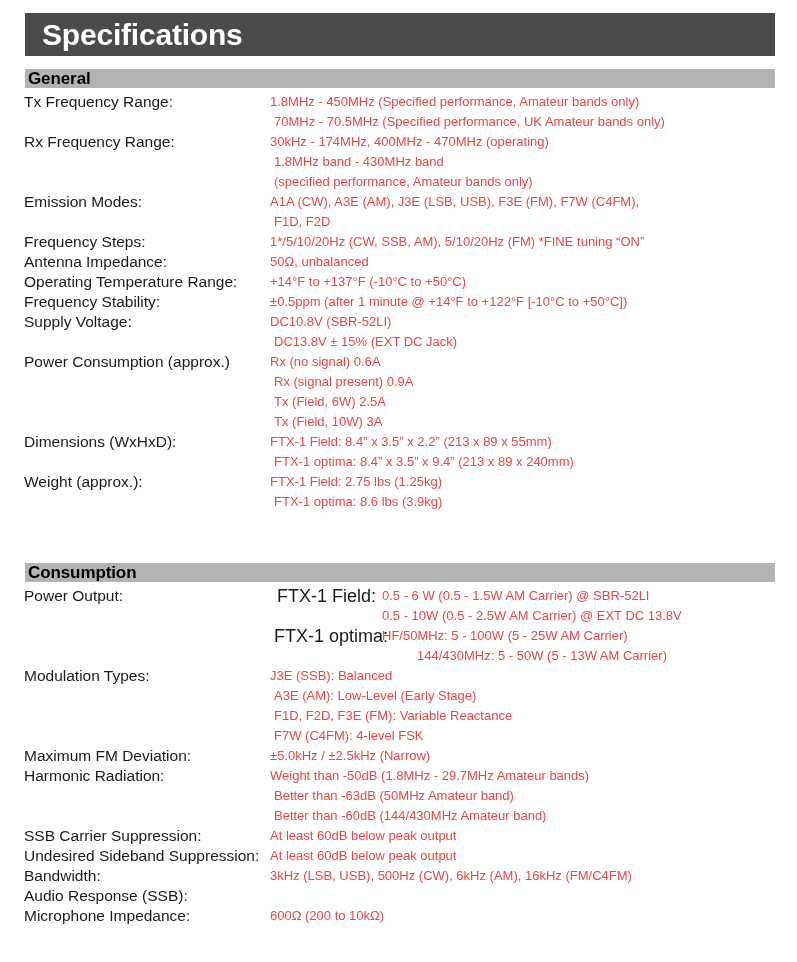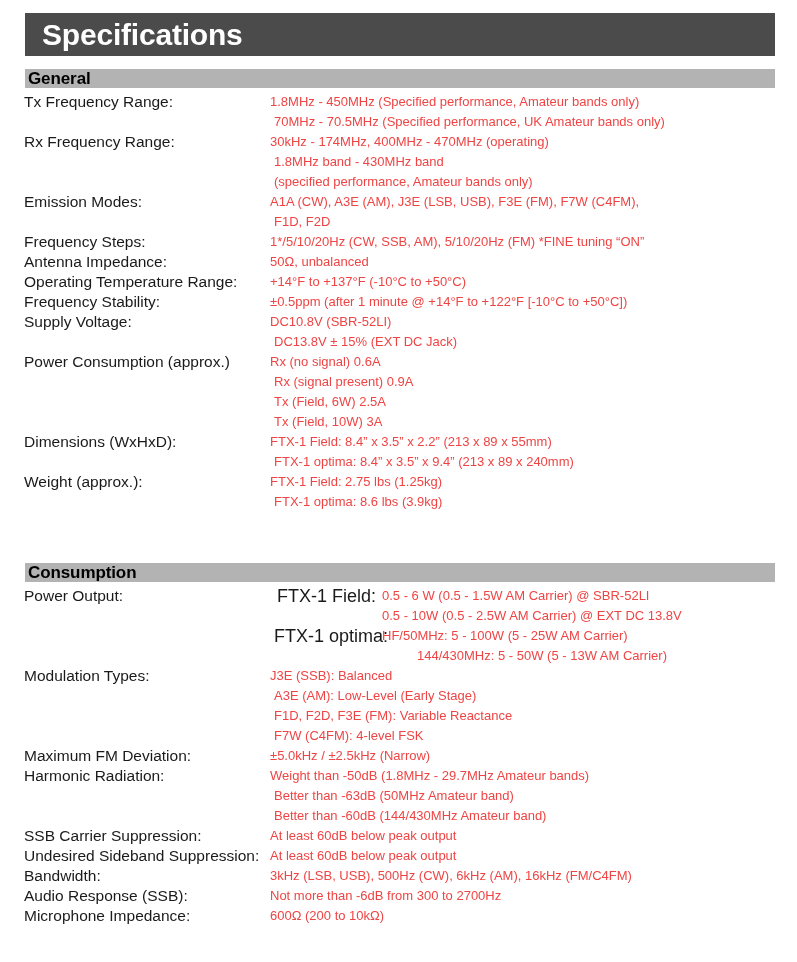--- a/index.html
+++ b/index.html
@@ -253,19 +253,18 @@
     <div class="spec-row">
       <span class="spec-label">Undesired Sideband Suppression:</span>
       <span class="spec-value">At least 60dB below peak output</span>
     </div>
     <div class="spec-row">
       <span class="spec-label">Bandwidth:</span>
       <span class="spec-value">3kHz (LSB, USB), 500Hz (CW), 6kHz (AM), 16kHz (FM/C4FM)</span>
     </div>
     <div class="spec-row">
       <span class="spec-label">Audio Response (SSB):</span>
-      <span class="spec-value">Not more than -6dB from 300 to 2700Hz</span>
     </div>
     <div class="spec-row">
       <span class="spec-label">Microphone Impedance:</span>
       <span class="spec-value">600Ω (200 to 10kΩ)</span>
     </div>
   </div>
 
 </body></html>

